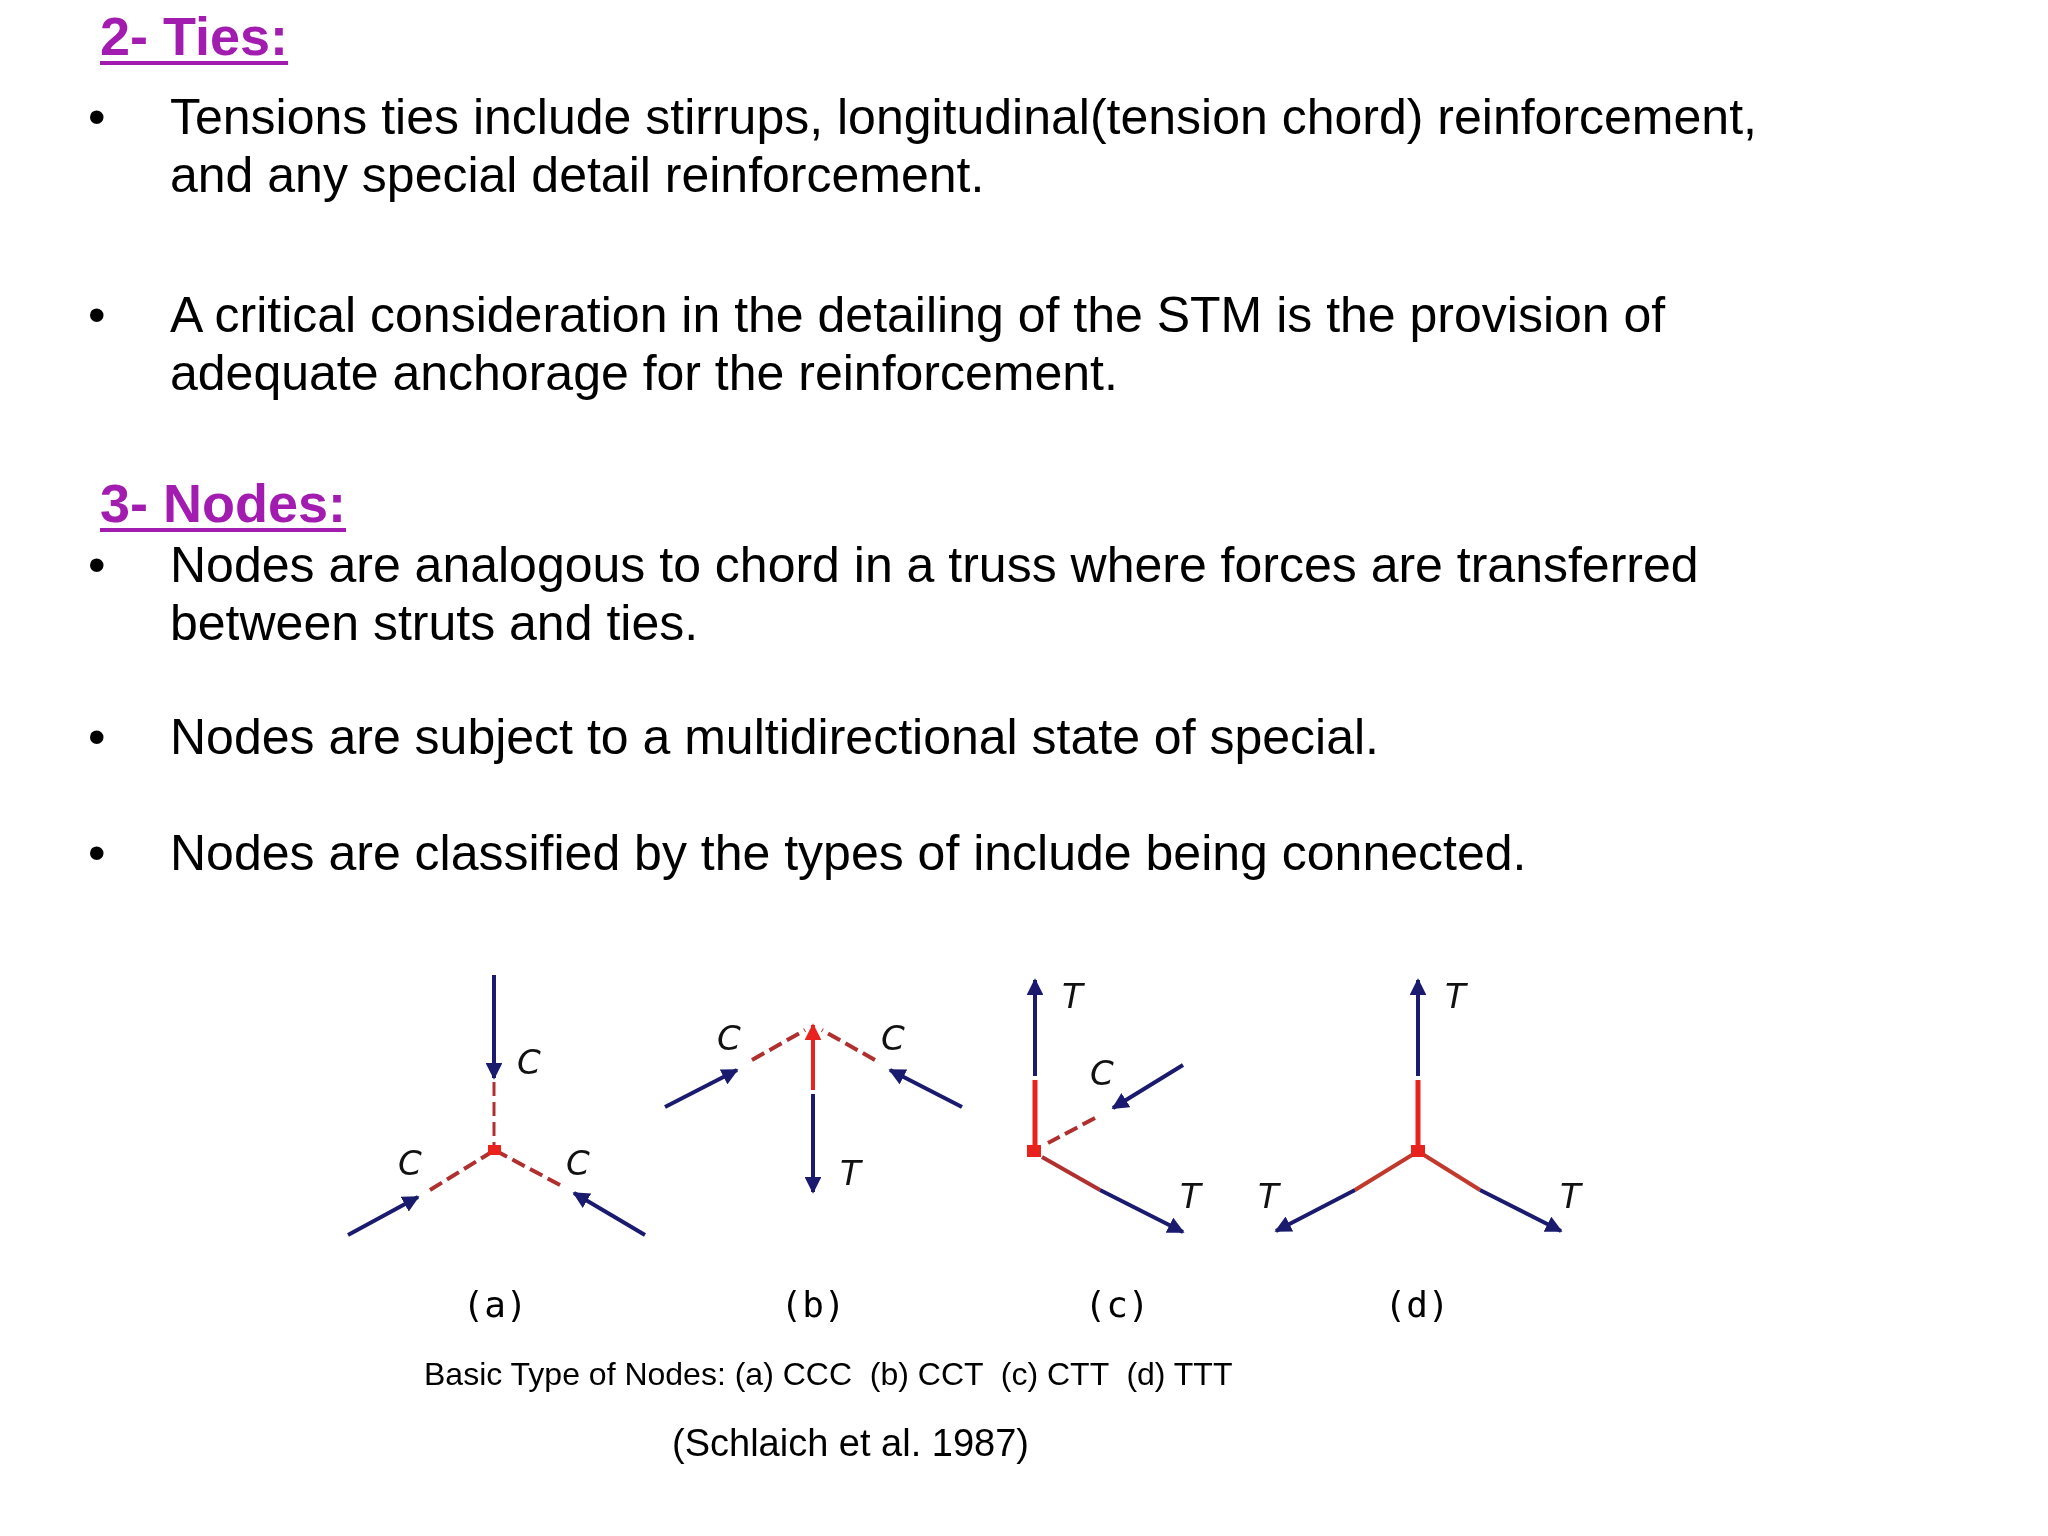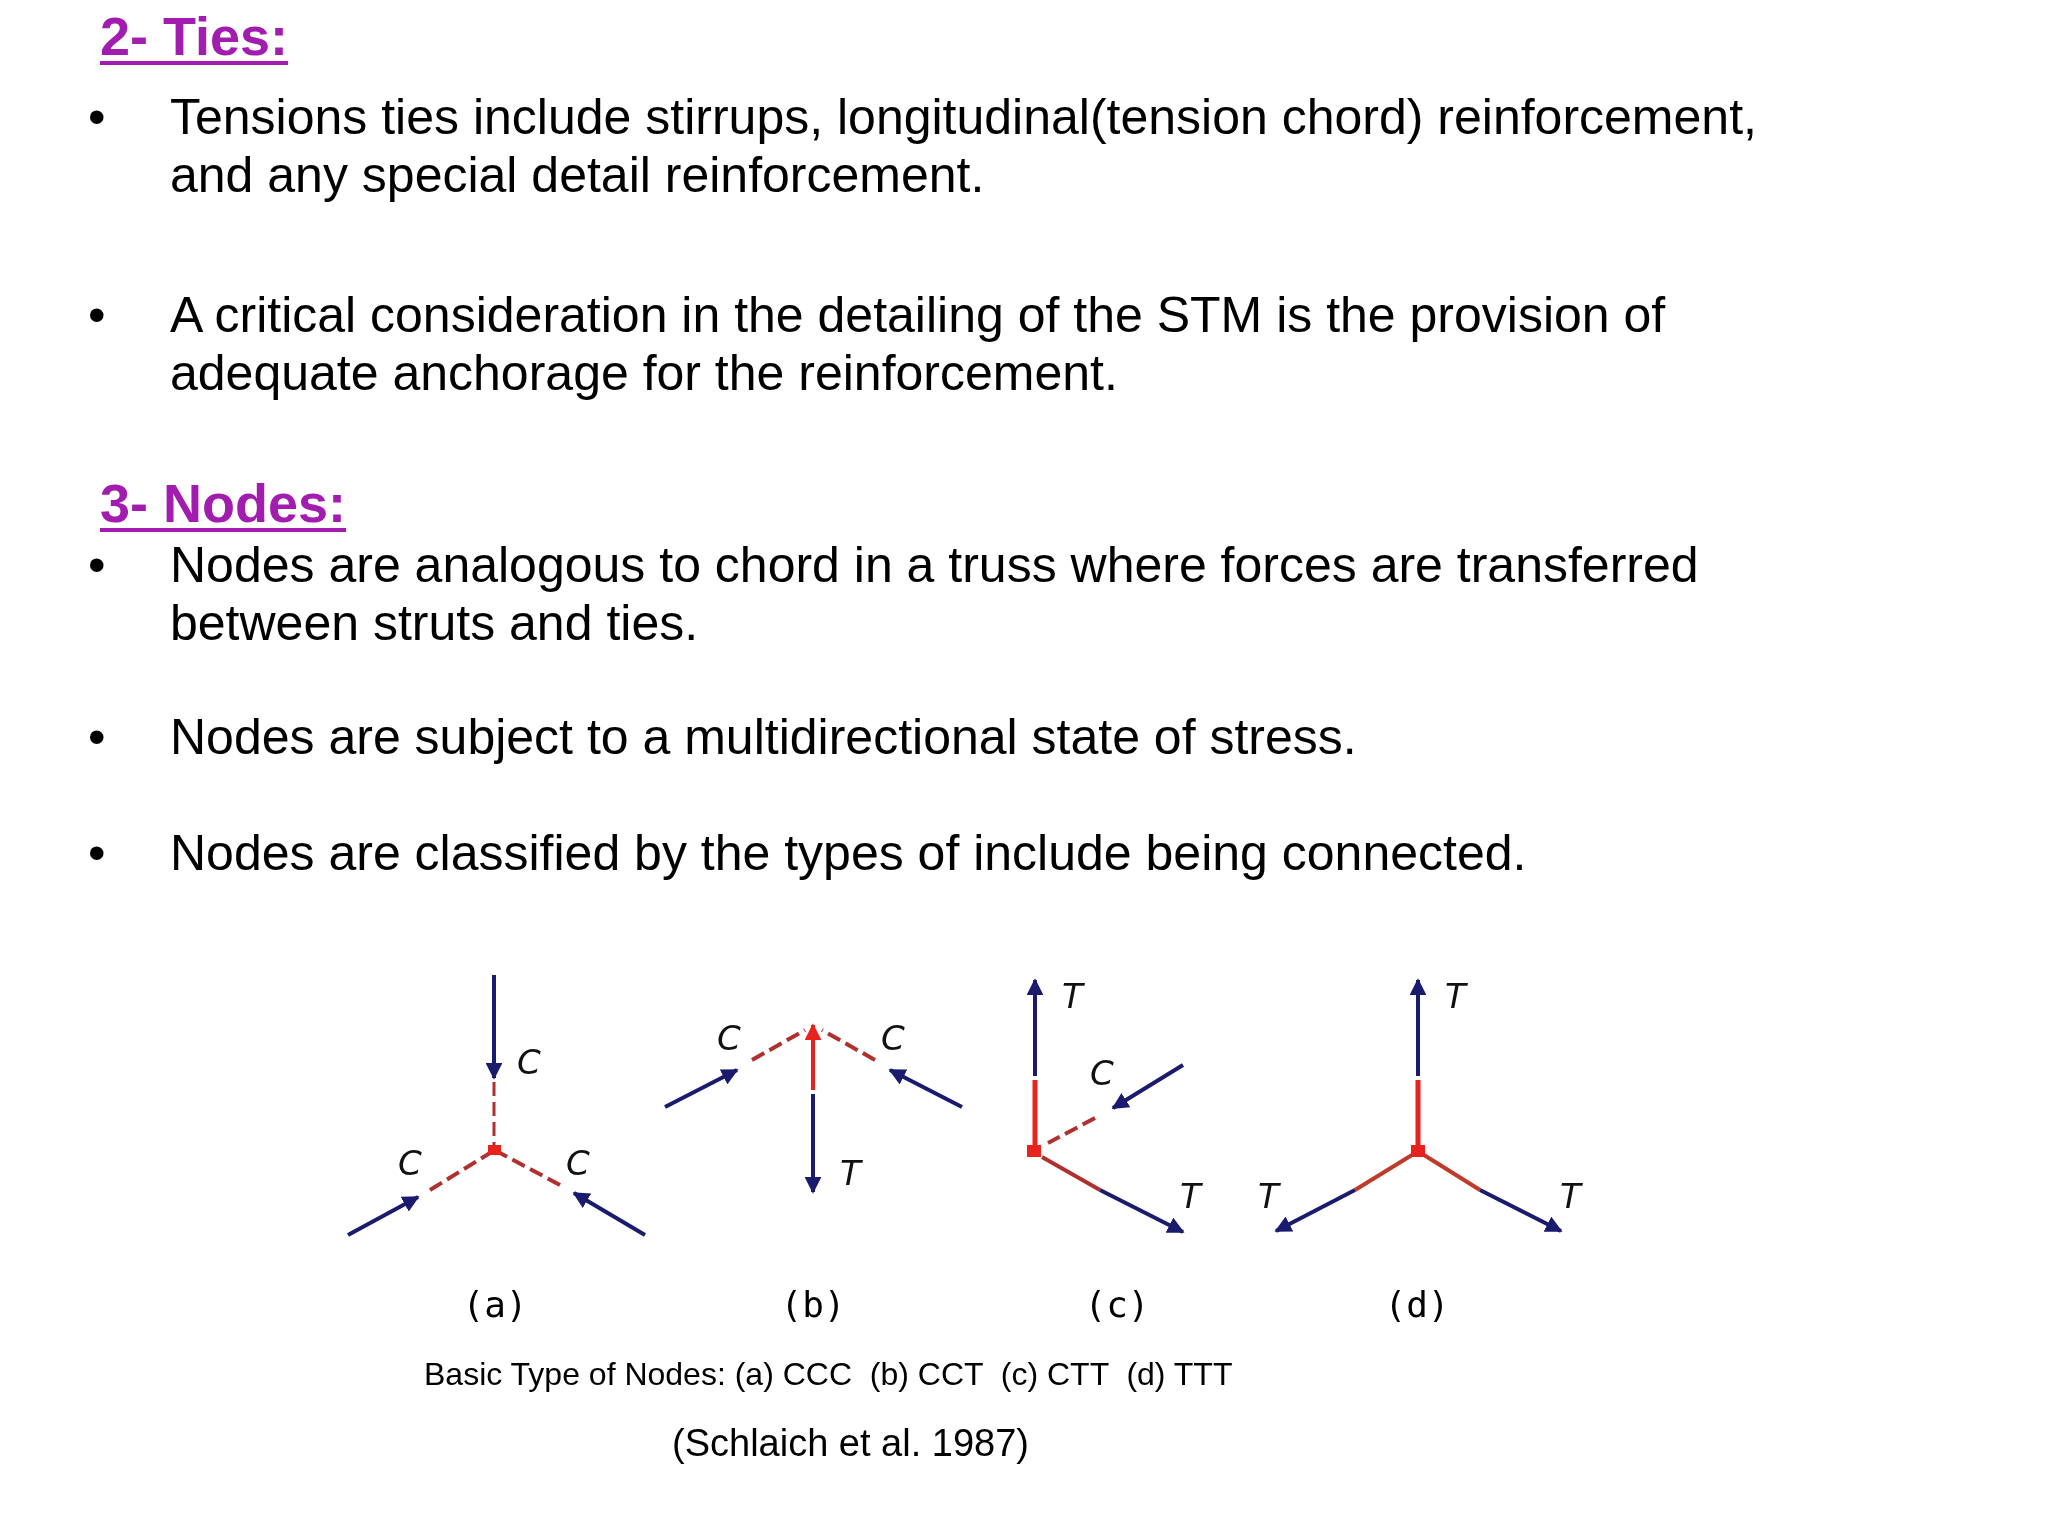--- a/index.html
+++ b/index.html
@@ -40,21 +40,21 @@
 <h2 class="heading" style="top:473px">3- Nodes:</h2>
 
 <div class="bullet" style="top:536px">
   <span class="dot">•</span>
   <span class="text">Nodes are analogous to chord in a truss where forces are transferred
 between struts and ties.</span>
 </div>
 
 <div class="bullet" style="top:708px">
   <span class="dot">•</span>
-  <span class="text">Nodes are subject to a multidirectional state of stress.</span>
+  <span class="text">Nodes are subject to a multidirectional state of special.</span>
 </div>
 
 <div class="bullet" style="top:824px">
   <span class="dot">•</span>
   <span class="text">Nodes are classified by the types of include being connected.</span>
 </div>
 
 <div class="figure">
   <svg width="1320" height="420" viewBox="330 960 1320 420">
     <defs>

